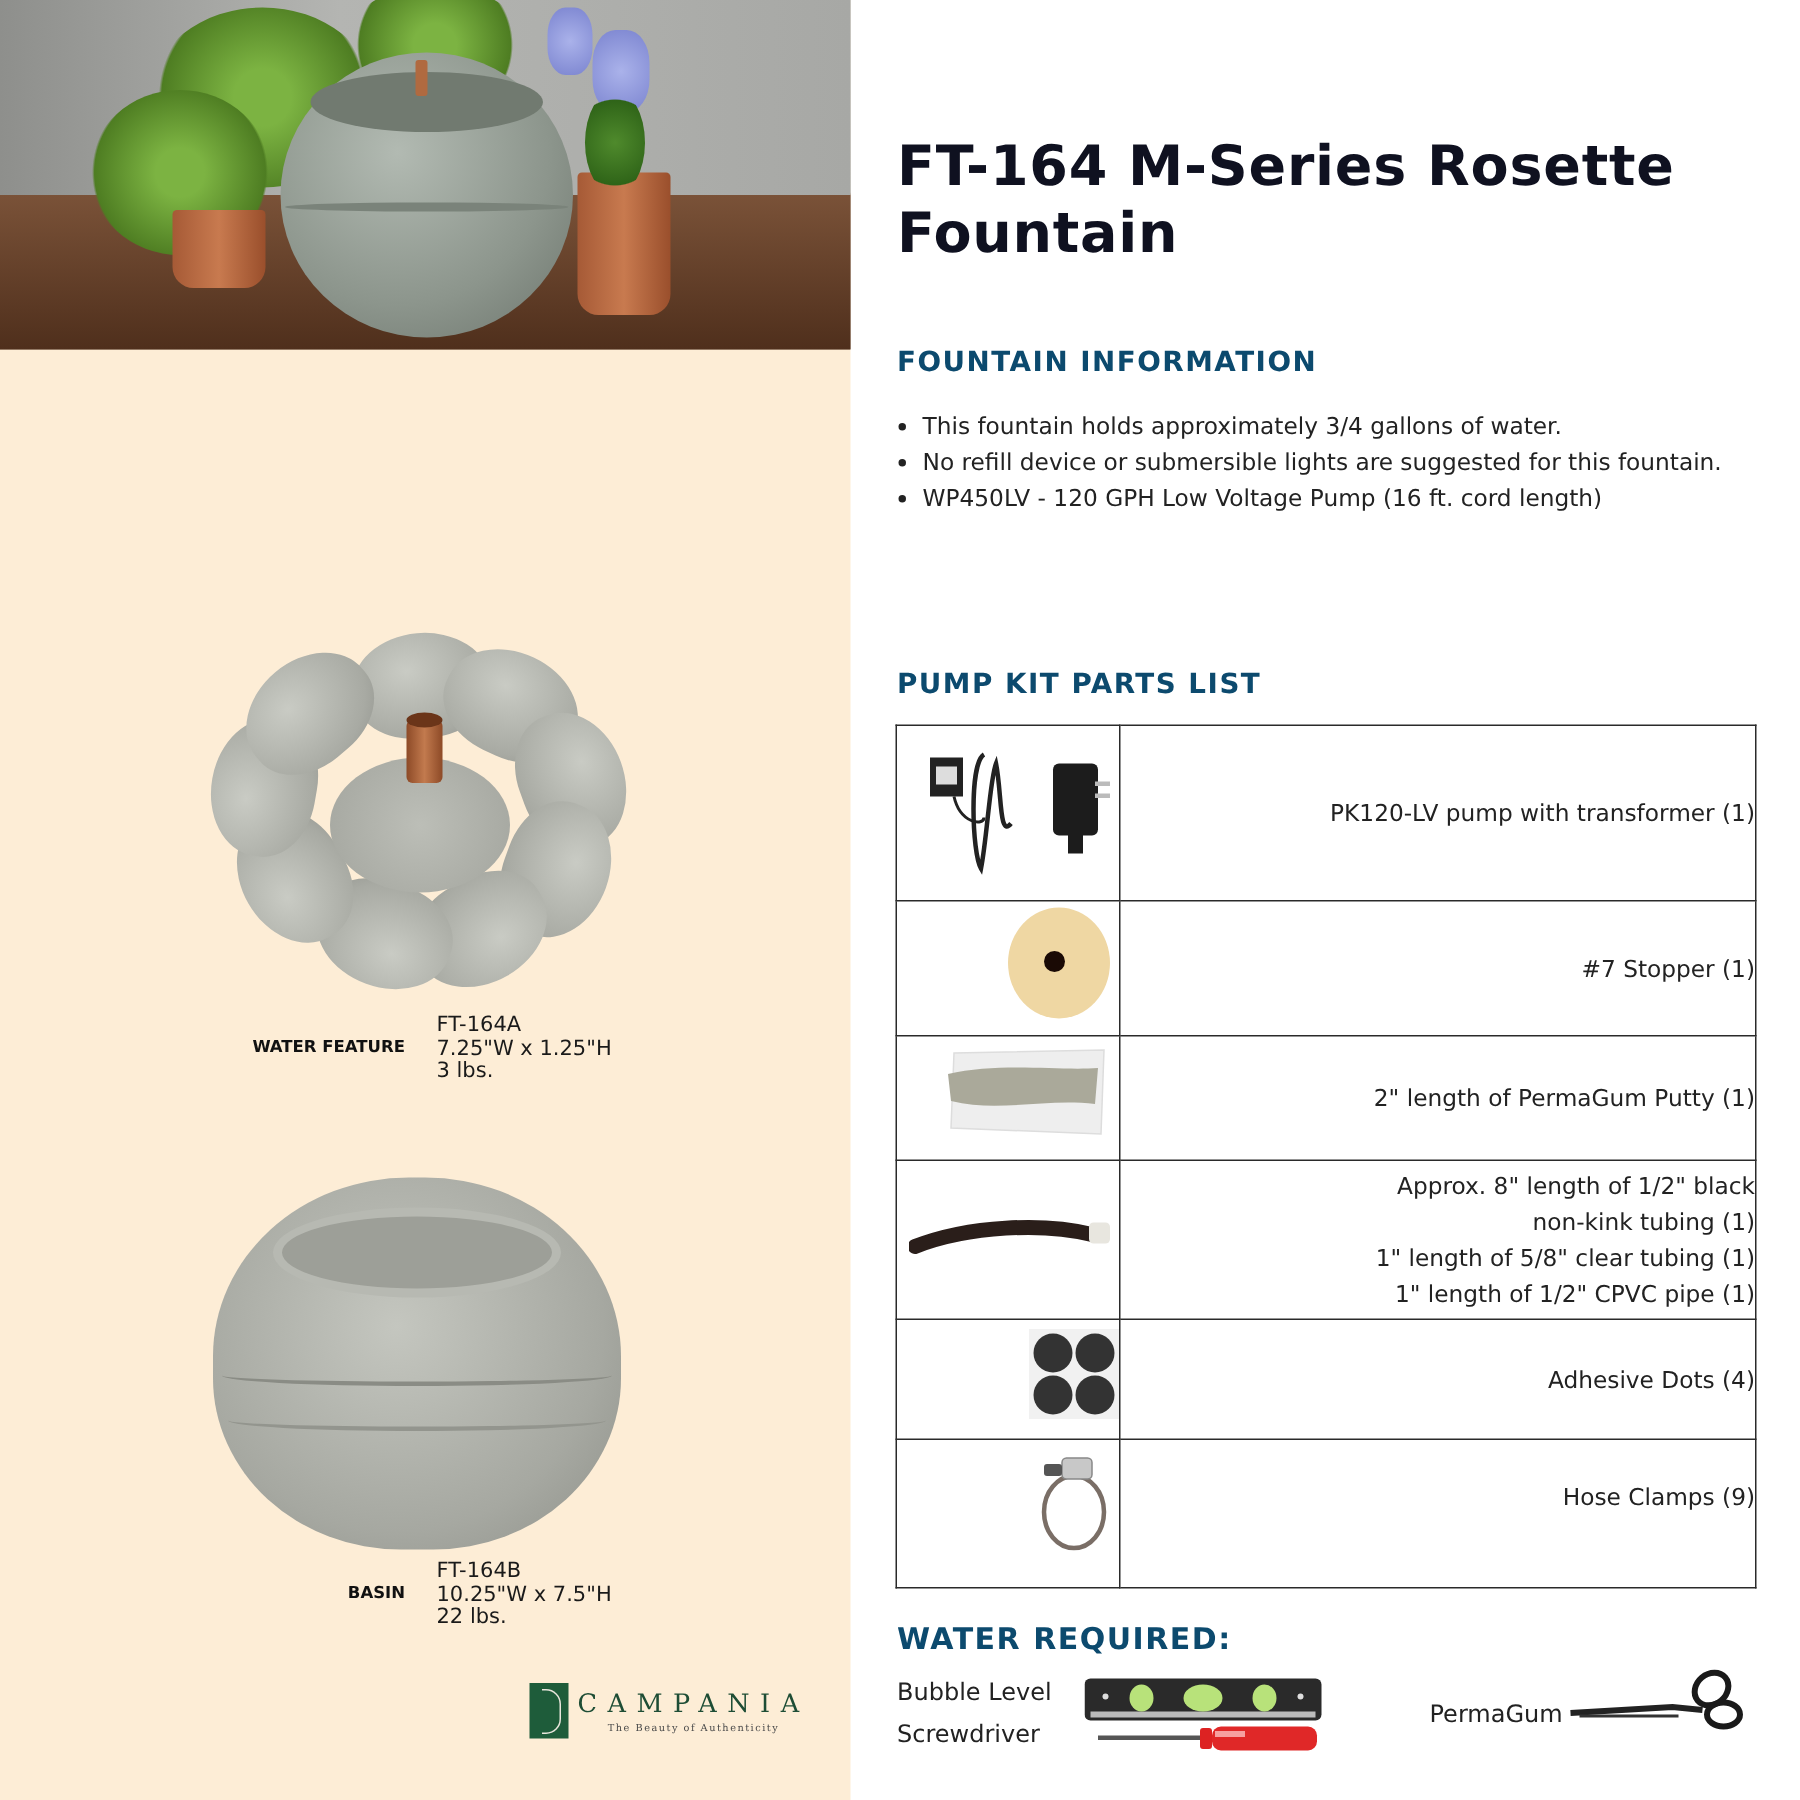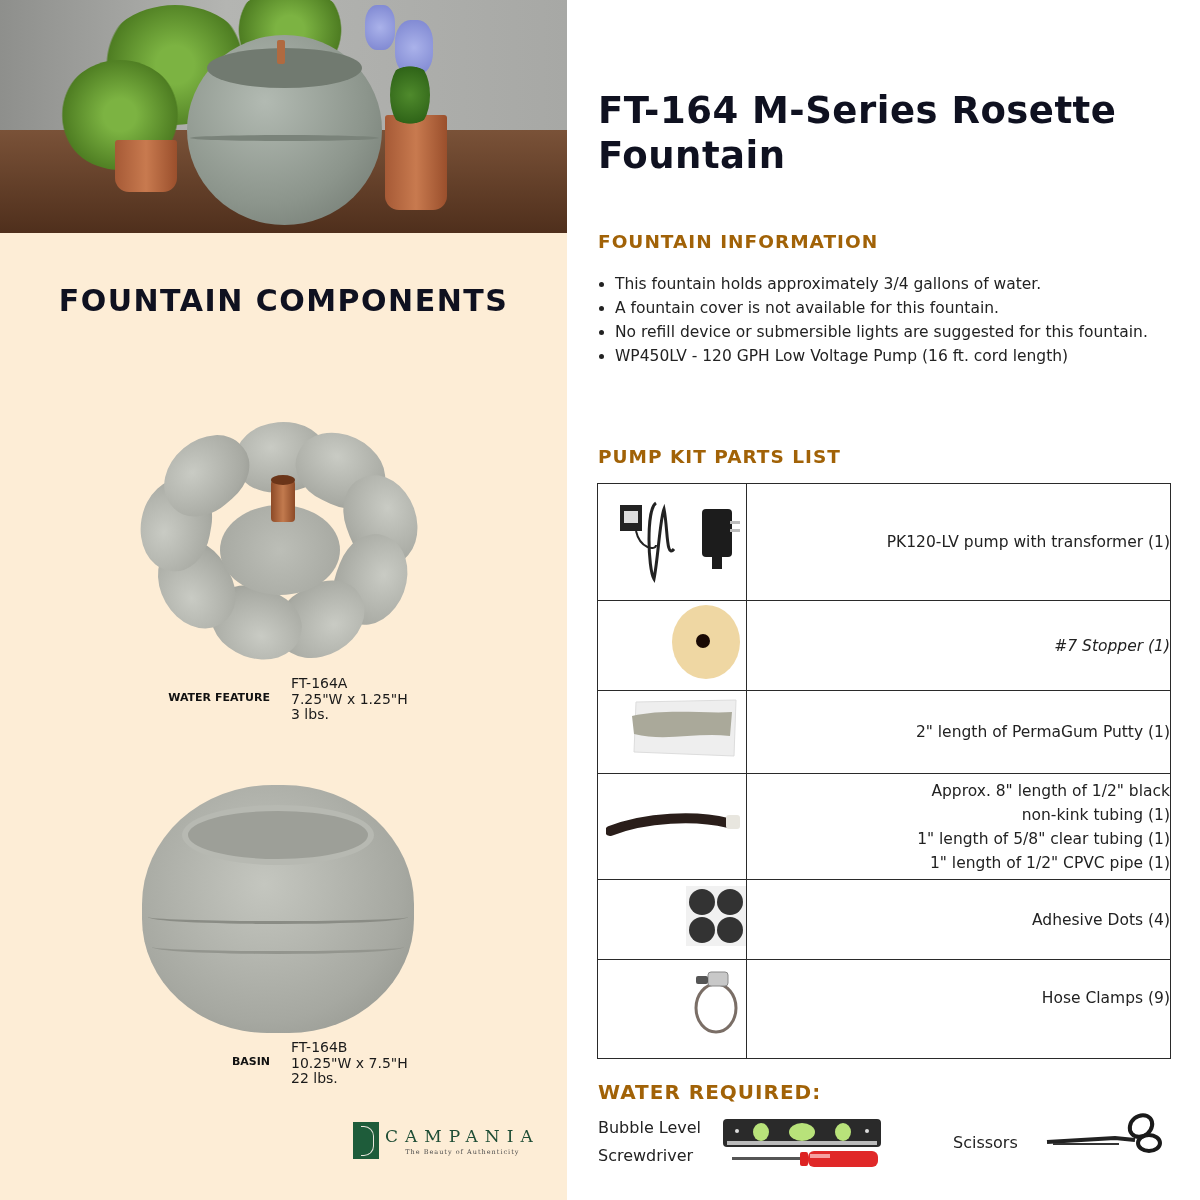--- a/index.html
+++ b/index.html
@@ -48,21 +48,21 @@
 
   .logo-campania { position:absolute; left:353px; top:1122px; display:flex; align-items:center; }
   .logo-campania .mark { width:26px; height:37px; background:#1e5c3a; position:relative; }
   .logo-campania .mark::after { content:""; position:absolute; left:8px; top:4px; width:12px; height:28px; border:1.5px solid #e9e6dc; border-left:none; border-radius: 0 10px 10px 0; }
   .logo-campania .text { margin-left: 6px; display:flex; flex-direction:column; align-items:center; }
   .logo-campania .word { font-family: "DejaVu Serif", "Liberation Serif", serif; font-size: 17px; letter-spacing: 7px; color:#1e4d35; }
   .logo-campania .tag { font-family: "DejaVu Serif", "Liberation Serif", serif; font-size: 6.5px; letter-spacing: 1px; color:#4a4a4a; margin-top: 2px; }
 
   
   .title { position:absolute; left:598px; top:88px; width:590px; font-size: 37px; font-weight: bold; line-height: 45px; color:#0f1120; letter-spacing: 0.5px; }
-  .section-h { position:absolute; left:598px; font-size: 18.5px; font-weight: bold; letter-spacing: 1px; color:#a16207; }
+  .section-h { position:absolute; left:598px; font-size: 18.5px; font-weight: bold; letter-spacing: 1px; color:#0c4a6e; }
   .info-list { position:absolute; left:598px; top:272px; width:560px; list-style: none; }
   .info-list li { position:relative; padding-left: 17px; font-size: 15.5px; line-height: 24px; color:#222; }
   .info-list li::before { content:""; position:absolute; left:1px; top:10px; width:5px; height:5px; border-radius:50%; background:#222; }
 
   table.parts { position:absolute; left:597px; top:483px; width:574px; border-collapse: collapse; }
   table.parts td { border: 1.5px solid #2a2a2a; text-align:right; vertical-align: middle; font-size: 15.5px; line-height: 24px; color:#222;margin-left:32px; }
   table.parts td.img { width:149px; position:relative; }
   .tool-label { position:absolute; font-size: 16px; color:#222; white-space: nowrap; }
 </style>
 </head>
@@ -79,21 +79,20 @@
     <div class="pot" style="left:385px;top:115px;width:62px;height:95px;"></div>
     <div class="flower" style="left:365px;top:5px;width:30px;height:45px;"></div>
     <div class="flower" style="left:395px;top:20px;width:38px;height:55px;"></div>
     <div class="fern" style="left:390px;top:60px;width:40px;height:70px;background:radial-gradient(circle,#4f8a2c,#2f6418 70%,transparent 72%);"></div>
     <div class="ball"></div>
     <div class="ball-groove"></div>
     <div class="ball-top"></div>
     <div class="spout"></div>
   </div>
 
-  <div class="comp-title">FOUNTAIN COMPONENTS</div>
 
   <div class="water-feature">
     <div class="petal" style="left:110px;top:2px;transform:rotate(-5deg);"></div>
     <div class="petal" style="left:170px;top:15px;transform:rotate(25deg);"></div>
     <div class="petal" style="left:210px;top:65px;transform:rotate(70deg);"></div>
     <div class="petal" style="left:200px;top:125px;transform:rotate(110deg);"></div>
     <div class="petal" style="left:150px;top:165px;transform:rotate(150deg);"></div>
     <div class="petal" style="left:85px;top:168px;transform:rotate(200deg);"></div>
     <div class="petal" style="left:25px;top:130px;transform:rotate(240deg);"></div>
     <div class="petal" style="left:5px;top:70px;transform:rotate(280deg);"></div>
@@ -130,21 +129,20 @@
       <span class="tag">The Beauty of Authenticity</span>
     </div>
   </div>
 </div>
 
 <h1 class="title">FT-164 M-Series Rosette Fountain</h1>
 
 <div class="section-h" style="top:231px;">FOUNTAIN INFORMATION</div>
 <ul class="info-list">
   <li>This fountain holds approximately 3/4 gallons of water.</li>
-  <li>A fountain cover is not available for this fountain.</li>
   <li>No refill device or submersible lights are suggested for this fountain.</li>
   <li>WP450LV - 120 GPH Low Voltage Pump (16 ft. cord length)</li>
 </ul>
 
 <div class="section-h" style="top:446px;">PUMP KIT PARTS LIST</div>
 
 <table class="parts">
   <tbody>
       <tr style="height:117px;">
     <td class="img">
@@ -156,21 +154,21 @@
         <rect x="86" y="20" width="30" height="48" rx="4" fill="#1c1c1c"></rect>
         <rect x="114" y="32" width="10" height="3" fill="#bbb"></rect>
         <rect x="114" y="40" width="10" height="3" fill="#bbb"></rect>
         <rect x="96" y="66" width="10" height="14" fill="#1c1c1c"></rect>
       </svg>
     </td>
     <td>
           <div>PK120-LV pump with transformer (1)</div>
         </td>
   </tr>
-  <tr style="height:90px;font-style:italic;">
+  <tr style="height:90px;">
     <td class="img">
       <svg width="80" height="80" viewBox="0 0 80 80">
         <ellipse cx="40" cy="40" rx="34" ry="37" fill="#efd7a3"></ellipse>
         <circle cx="37" cy="39" r="7" fill="#1a0a05"></circle>
       </svg>
     </td>
     <td>
           <div>#7 Stopper (1)</div>
         </td>
   </tr>
@@ -225,21 +223,21 @@
           <div>Hose Clamps (9)</div>
         </td>
   </tr>
 </tbody>
   </table>
 
 <div class="section-h" style="top:1080px;font-size:20px;">WATER REQUIRED:</div>
 
 <div class="tool-label" style="left:598px;top:1118px;">Bubble Level</div>
 <div class="tool-label" style="left:598px;top:1146px;">Screwdriver</div>
-<div class="tool-label" style="left:953px;top:1133px;">Scissors</div>
+<div class="tool-label" style="left:953px;top:1133px;">PermaGum</div>
 
 <svg style="position:absolute;left:723px;top:1117px;" width="160" height="32" viewBox="0 0 160 32">
   <rect x="0" y="2" width="158" height="28" rx="4" fill="#2a2a2a"></rect>
   <rect x="4" y="24" width="150" height="4" fill="#bbb"></rect>
   <circle cx="14" cy="14" r="2" fill="#ddd"></circle>
   <circle cx="144" cy="14" r="2" fill="#ddd"></circle>
   <ellipse cx="38" cy="15" rx="8" ry="9" fill="#b8e27a"></ellipse>
   <ellipse cx="79" cy="15" rx="13" ry="9" fill="#b8e27a"></ellipse>
   <ellipse cx="120" cy="15" rx="8" ry="9" fill="#b8e27a"></ellipse>
 </svg>

